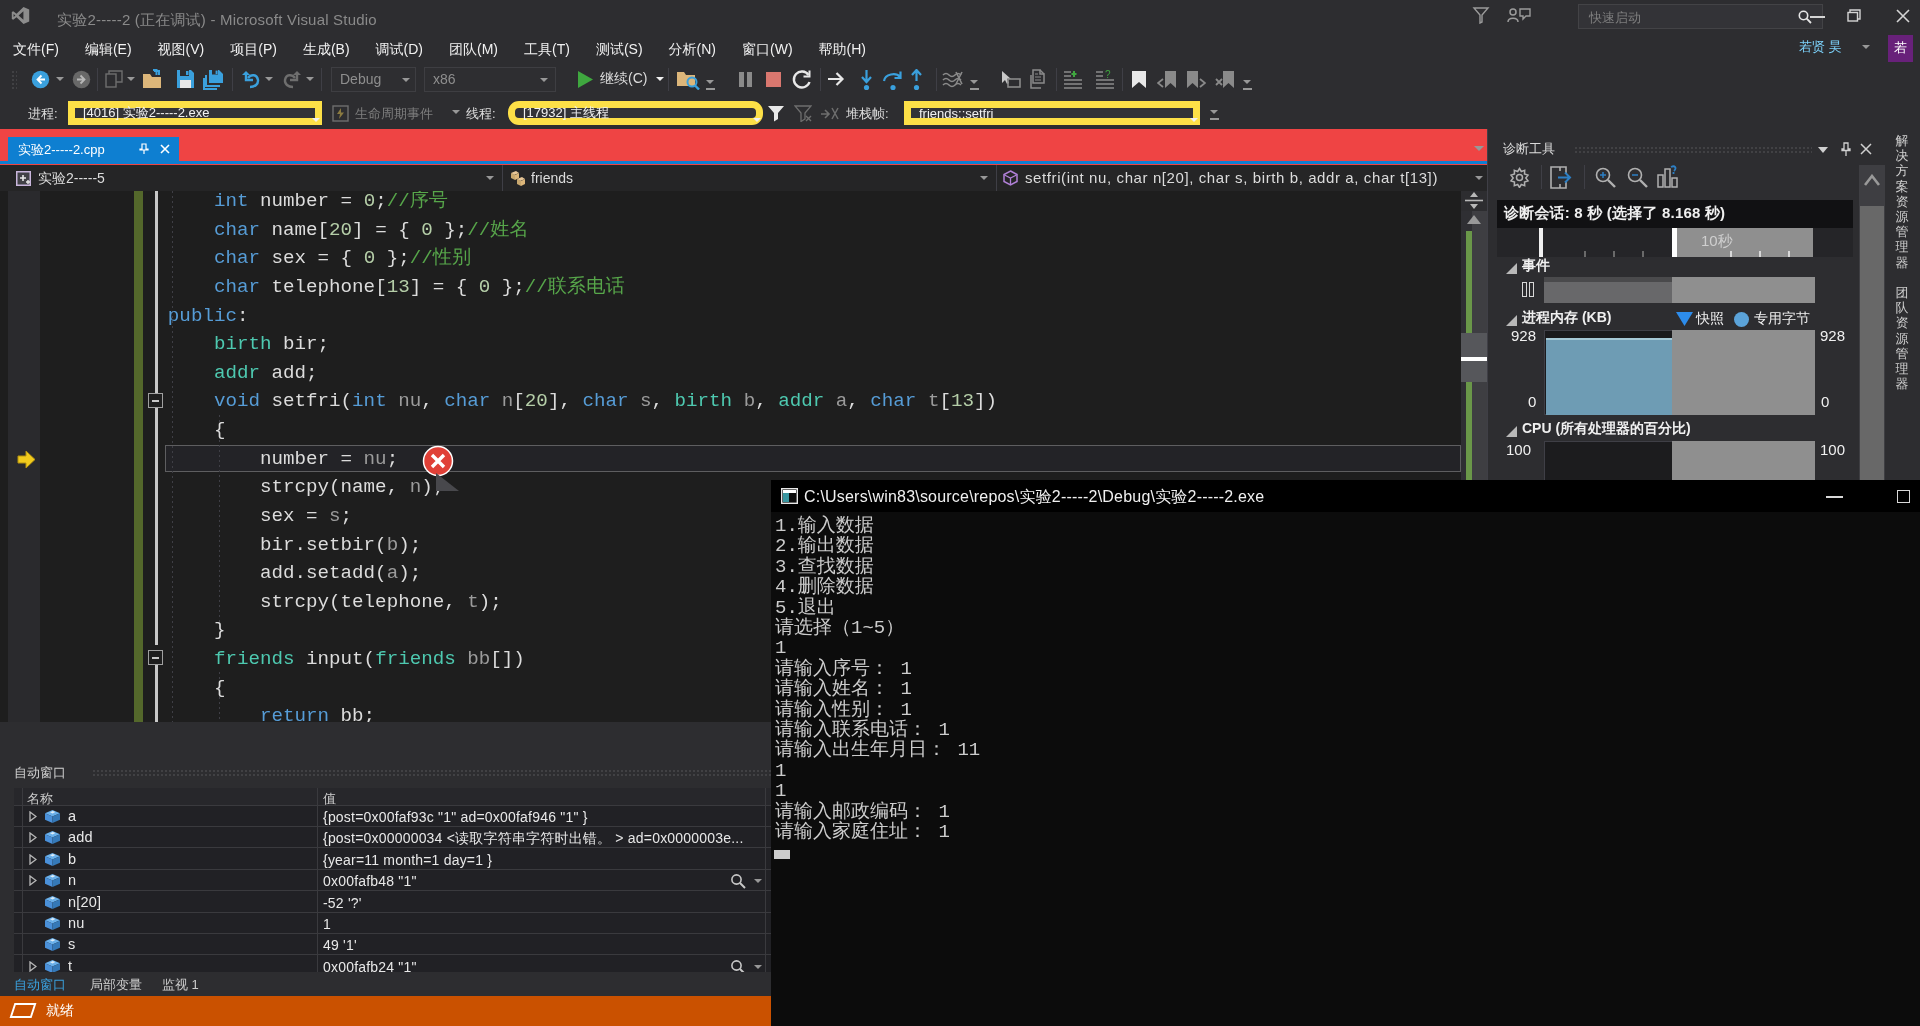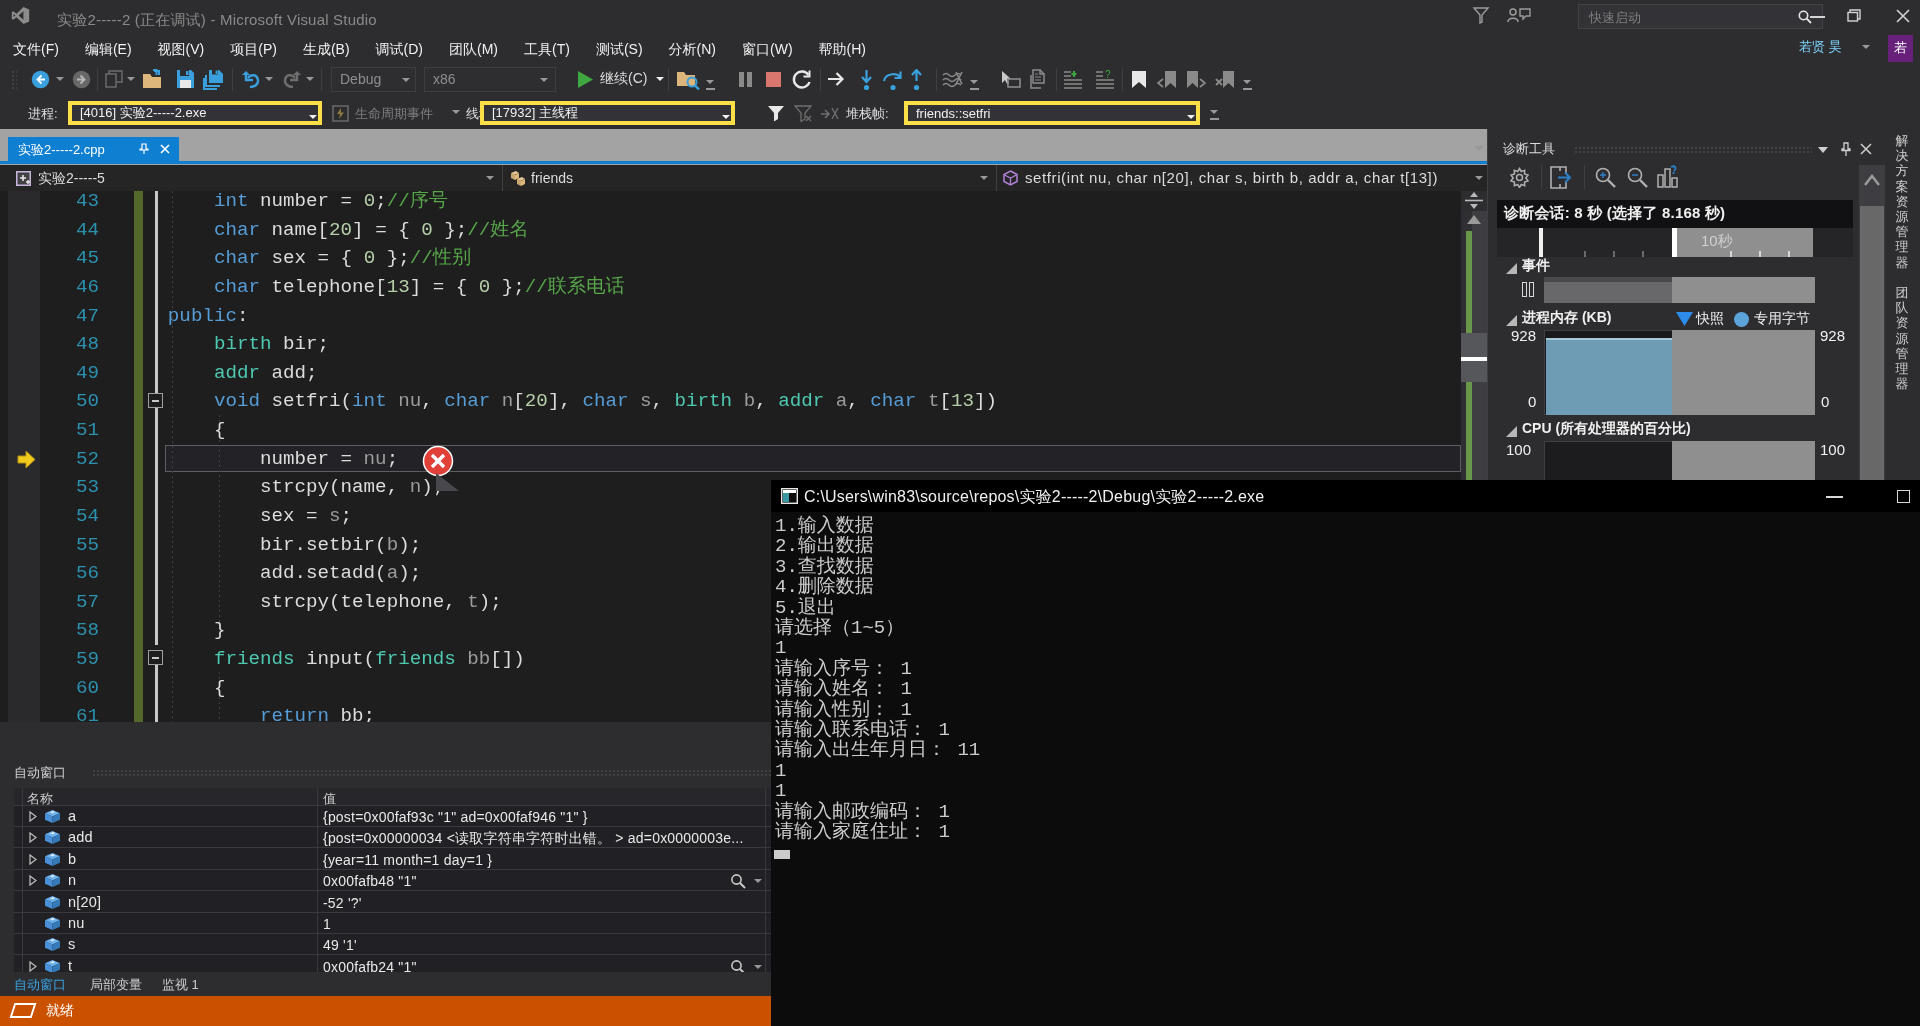--- a/index.html
+++ b/index.html
@@ -1,20 +1,20 @@
 <!DOCTYPE html>
 <html><head>
 <meta charset="utf-8">
 <style>
 html,body{margin:0;padding:0;width:1920px;height:1026px;overflow:hidden;background:#2d2d30;}
 *{box-sizing:border-box;}
 #root{position:relative;width:1920px;height:1026px;font-family:"Liberation Sans",sans-serif;}
 .abs{position:absolute;}
 .txt{color:#dcdcdc;font-size:13px;white-space:nowrap;}
-.combo{background:#333337;border:4px solid #fde047;color:#f1f1f1;font-size:13px;display:flex;align-items:center;padding:0 8px;white-space:nowrap;}
+.combo{background:#333337;border:7px solid #fde047;color:#f1f1f1;font-size:13px;display:flex;align-items:center;padding:0 8px;white-space:nowrap;}
 .caret{width:0;height:0;border-left:4px solid transparent;border-right:4px solid transparent;border-top:4px solid #f1f1f1;}
 .caretg{width:0;height:0;border-left:4px solid transparent;border-right:4px solid transparent;border-top:4px solid #989898;}
 .sep{width:1px;background:#3f3f46;}
 .code{font-family:"Liberation Mono",monospace;font-size:19.2px;line-height:28.62px;white-space:pre;}
 .k{color:#569cd6}.t{color:#4ec9b0}.c{color:#57a64a}.g{color:#9b9b9b}.n{color:#b5cea8}
 .dots{background-image:radial-gradient(#414144 0.9px,transparent 1.1px);background-size:4px 4px;background-position:0 0;}
 .vline{position:absolute;width:1px;background:#3f3f46;}
 </style>
 </head>
 <body>
@@ -212,39 +212,39 @@
 <div class="abs" id="tb2" style="left:0;top:97px;width:1576px;height:32px;background:#2d2d30;">
   <div class="abs txt" style="left:28px;top:8px;">进程:</div>
   <div class="abs combo" style="left:68px;top:4px;width:254px;height:24px;">[4016] 实验2-----2.exe<div class="abs caret" style="left:237px;top:10px;"></div></div>
   <svg class="abs" style="left:332px;top:8px;" width="17" height="17" viewBox="0 0 17 17">
         <rect x="1" y="1" width="15" height="15" fill="none" stroke="#6e6e6e" stroke-width="1.4"></rect>
         <path d="M9 3 5 9 8 9 7 14 12 7.5 9 7.5Z" fill="#8a7a40"></path>
       </svg>
   <div class="abs" style="left:355px;top:8px;color:#7e7e7e;font-size:13px;">生命周期事件</div>
   <div class="abs caretg" style="left:452px;top:13px;"></div>
   <div class="abs txt" style="left:466px;top:8px;">线程:</div>
-  <div class="abs combo" style="left:480px;top:4px;width:255px;height:24px;">[17932] 主线程<div class="abs caret" style="left:238px;top:10px;"></div></div>
+  <div class="abs combo" style="left:508px;top:4px;width:255px;height:24px;border-radius:11px;">[17932] 主线程<div class="abs caret" style="left:238px;top:10px;"></div></div>
   <svg class="abs" style="left:767px;top:8px;" width="18" height="17" viewBox="0 0 18 17">
         <path d="M1 1 17 1 11 8 11 14 7 16.5 7 8Z" fill="#e8e8e8"></path>
       </svg>
   <svg class="abs" style="left:794px;top:8px;" width="18" height="17" viewBox="0 0 18 17">
         <path d="M1 1 17 1 11 8 11 14 7 16.5 7 8Z" fill="none" stroke="#6e6e6e" stroke-width="1.3"></path>
         <path d="M12 11 17 16 M17 11 12 16" stroke="#6e6e6e" stroke-width="1.4"></path>
       </svg>
   <svg class="abs" style="left:820px;top:9px;" width="20" height="15" viewBox="0 0 20 15">
         <path d="M1 8 8 8 M5 4 9 8 5 12" fill="none" stroke="#6e6e6e" stroke-width="1.6"></path>
         <path d="M12 2 18 13 M18 2 12 13" stroke="#6e6e6e" stroke-width="1.5"></path>
       </svg>
   <div class="abs txt" style="left:846px;top:8px;">堆栈帧:</div>
   <div class="abs combo" style="left:904px;top:4px;width:296px;height:24px;">friends::setfri<div class="abs caret" style="left:279px;top:10px;"></div></div>
   <div class="abs caretg" style="left:1210px;top:13px;"></div>
       <div class="abs" style="left:1210px;top:21px;width:9px;height:1.5px;background:#989898;"></div>
 </div>
 
-<div class="abs" id="tabstrip" style="left:0;top:129px;width:1490px;height:36px;background:#a3a3a3;">
+<div class="abs" id="tabstrip" style="left:0;top:129px;width:1490px;height:36px;background:#ef4444;">
   <div class="abs" style="left:8px;top:8px;width:171px;height:24px;background:#0e7fd1;color:#fff;font-size:13px;">
     <span style="position:absolute;left:10px;top:4px;">实验2-----2.cpp</span>
     <svg class="abs" style="left:130px;top:6px;" width="12" height="12" viewBox="0 0 12 12">
           <path d="M4 1 8 1 8 6 10 6 10 7 2 7 2 6 4 6Z M6 7 6 11" stroke="#fff" stroke-width="1.2" fill="none"></path>
         </svg>
     <svg class="abs" style="left:152px;top:7px;" width="10" height="10" viewBox="0 0 10 10">
           <path d="M1 1 9 9 M9 1 1 9" stroke="#fff" stroke-width="1.6"></path>
         </svg>
   </div>
   <div class="abs" style="left:0;top:32px;width:1490px;height:2.5px;background:#0e7fd1;"></div>
@@ -289,21 +289,20 @@
   <div class="abs" style="left:219px;top:481px;width:1px;height:50px;background:repeating-linear-gradient(180deg,#3f3f46 0 2px,transparent 2px 5px);"></div>
   <div class="abs" style="left:155px;top:0;width:2.5px;height:454px;background:#c8c8c8;"></div>
   <div class="abs" style="left:155px;top:474px;width:2.5px;height:57px;background:#c8c8c8;"></div>
   <div class="abs" style="left:148px;top:202px;width:15px;height:15px;background:#1e1e1e;border:1px solid #a0a0a0;">
         <div style="position:absolute;left:3px;top:6px;width:7px;height:1.5px;background:#c8c8c8;"></div>
       </div>
   <div class="abs" style="left:148px;top:459px;width:15px;height:15px;background:#1e1e1e;border:1px solid #a0a0a0;">
         <div style="position:absolute;left:3px;top:6px;width:7px;height:1.5px;background:#c8c8c8;"></div>
       </div>
 
-  <div class="abs code" style="left:0px;top:-4px;width:99px;color:#2b91af;text-align:right;">43<br>44<br>45<br>46<br>47<br>48<br>49<br>50<br>51<br>52<br>53<br>54<br>55<br>56<br>57<br>58<br>59<br>60<br>61</div>
 
   <div class="abs code" style="left:121.8px;top:-4px;color:#dcdcdc;"><span class="k">        int</span> number = <span class="n">0</span>;<span class="c">//序号</span><br><span class="k">        char</span> name[<span class="n">20</span>] = { <span class="n">0</span> };<span class="c">//姓名</span><br><span class="k">        char</span> sex = { <span class="n">0</span> };<span class="c">//性别</span><br><span class="k">        char</span> telephone[<span class="n">13</span>] = { <span class="n">0</span> };<span class="c">//联系电话</span><br><span class="k">    public</span>:<br><span class="t">        birth</span> bir;<br><span class="t">        addr</span> add;<br><span class="k">        void</span> setfri(<span class="k">int</span> <span class="g">nu</span>, <span class="k">char</span> <span class="g">n</span>[<span class="n">20</span>], <span class="k">char</span> <span class="g">s</span>, <span class="t">birth</span> <span class="g">b</span>, <span class="t">addr</span> <span class="g">a</span>, <span class="k">char</span> <span class="g">t</span>[<span class="n">13</span>])<br>        {<br>            number = <span class="g">nu</span>;<br>            strcpy(name, <span class="g">n</span>);<br>            sex = <span class="g">s</span>;<br>            bir.setbir(<span class="g">b</span>);<br>            add.setadd(<span class="g">a</span>);<br>            strcpy(telephone, <span class="g">t</span>);<br>        }<br><span class="t">        friends</span> input(<span class="t">friends</span> <span class="g">bb</span>[])<br>        {<br><span class="k">            return</span> bb;<br>  </div>
 
   <svg class="abs" style="left:16px;top:258px;" width="21" height="21" viewBox="0 0 21 21">
         <path d="M2 7 10 7 10 2 19 10.5 10 19 10 14 2 14Z" fill="#f2cb1d" stroke="#b49310" stroke-width="1"></path>
       </svg>
 
   <svg class="abs" style="left:422px;top:254px;" width="32" height="32" viewBox="0 0 32 32">
         <circle cx="16" cy="16" r="14.5" fill="#e04037" stroke="#fff" stroke-width="1.5"></circle>
         <path d="M10 10 22 22 M22 10 10 22" stroke="#fff" stroke-width="3.4"></path>

